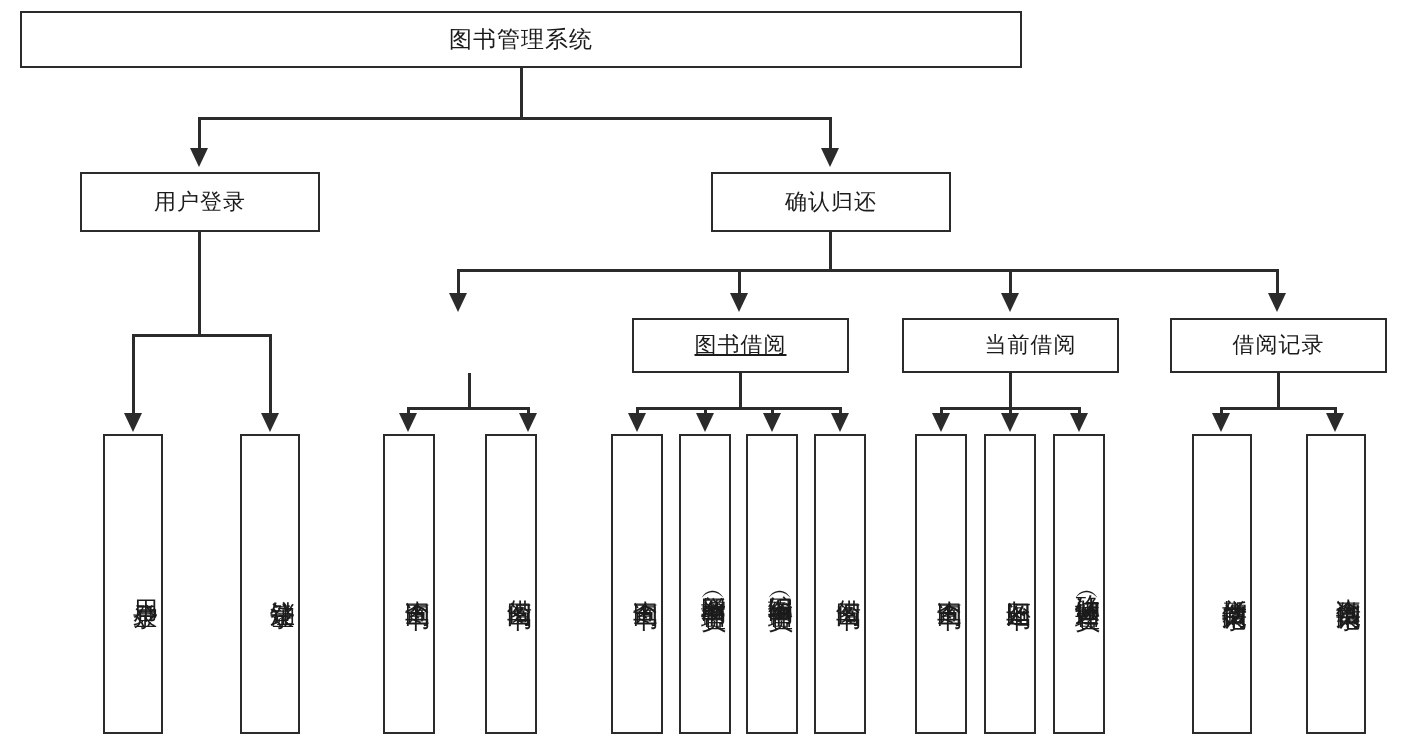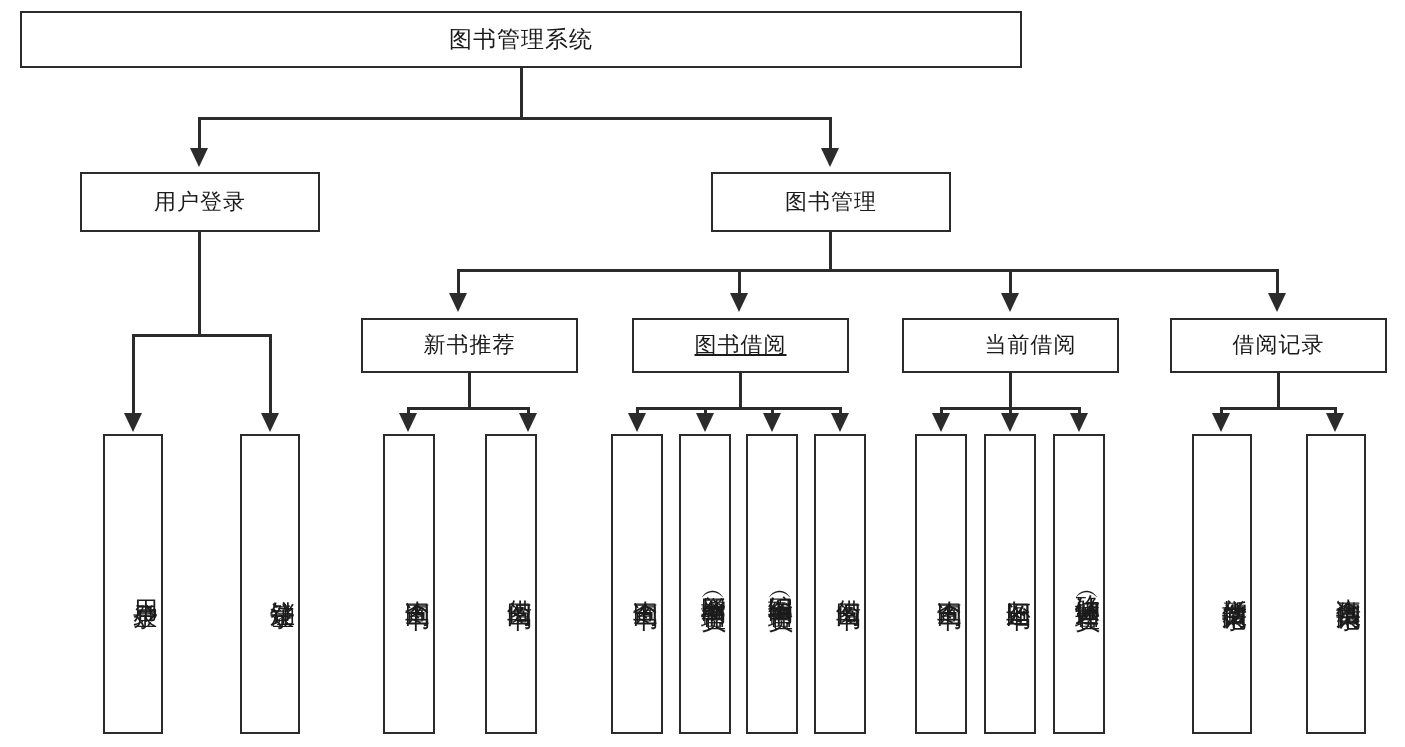--- a/index.html
+++ b/index.html
@@ -91,21 +91,21 @@
   <div class="vline" style="left:198px; top:117px; width:3px; height:33px;"></div>
   <div class="arrow" style="left:190px; top:148px;"></div>
   <div class="vline" style="left:829px; top:117px; width:3px; height:33px;"></div>
   <div class="arrow" style="left:821px; top:148px;"></div>
 
   <div class="node horiz" style="left:80px; top:172px; width:240px; height:60px;">
     <span>用户登录</span>
   </div>
 
   <div class="node horiz" style="left:711px; top:172px; width:240px; height:60px;">
-    <span>图书管理</span>
+    <span>确认归还</span>
   </div>
 
   <div class="vline" style="left:198px; top:232px; width:3px; height:104px;"></div>
   <div class="hline" style="left:132px; top:334px; width:140px; height:3px;"></div>
   <div class="vline" style="left:132px; top:334px; width:3px; height:81px;"></div>
   <div class="arrow" style="left:124px; top:413px;"></div>
   <div class="vline" style="left:269px; top:334px; width:3px; height:81px;"></div>
   <div class="arrow" style="left:261px; top:413px;"></div>
 
   <div class="vline" style="left:829px; top:232px; width:3px; height:39px;"></div>
@@ -116,23 +116,20 @@
 
   <div class="vline" style="left:738px; top:269px; width:3px; height:26px;"></div>
   <div class="arrow" style="left:730px; top:293px;"></div>
 
   <div class="vline" style="left:1009px; top:269px; width:3px; height:26px;"></div>
   <div class="arrow" style="left:1001px; top:293px;"></div>
 
   <div class="vline" style="left:1276px; top:269px; width:3px; height:26px;"></div>
   <div class="arrow" style="left:1268px; top:293px;"></div>
 
-  <div class="node horiz" style="left:361px; top:318px; width:217px; height:55px;">
-    <span>新书推荐</span>
-  </div>
   <div class="node horiz" style="left:632px; top:318px; width:217px; height:55px;text-decoration:underline;">
     <span>图书借阅</span>
   </div>
   <div class="node horiz" style="left:902px; top:318px; width:217px; height:55px;padding-left:40px;">
     <span>当前借阅</span>
   </div>
   <div class="node horiz" style="left:1170px; top:318px; width:217px; height:55px;">
     <span>借阅记录</span>
   </div>
 

